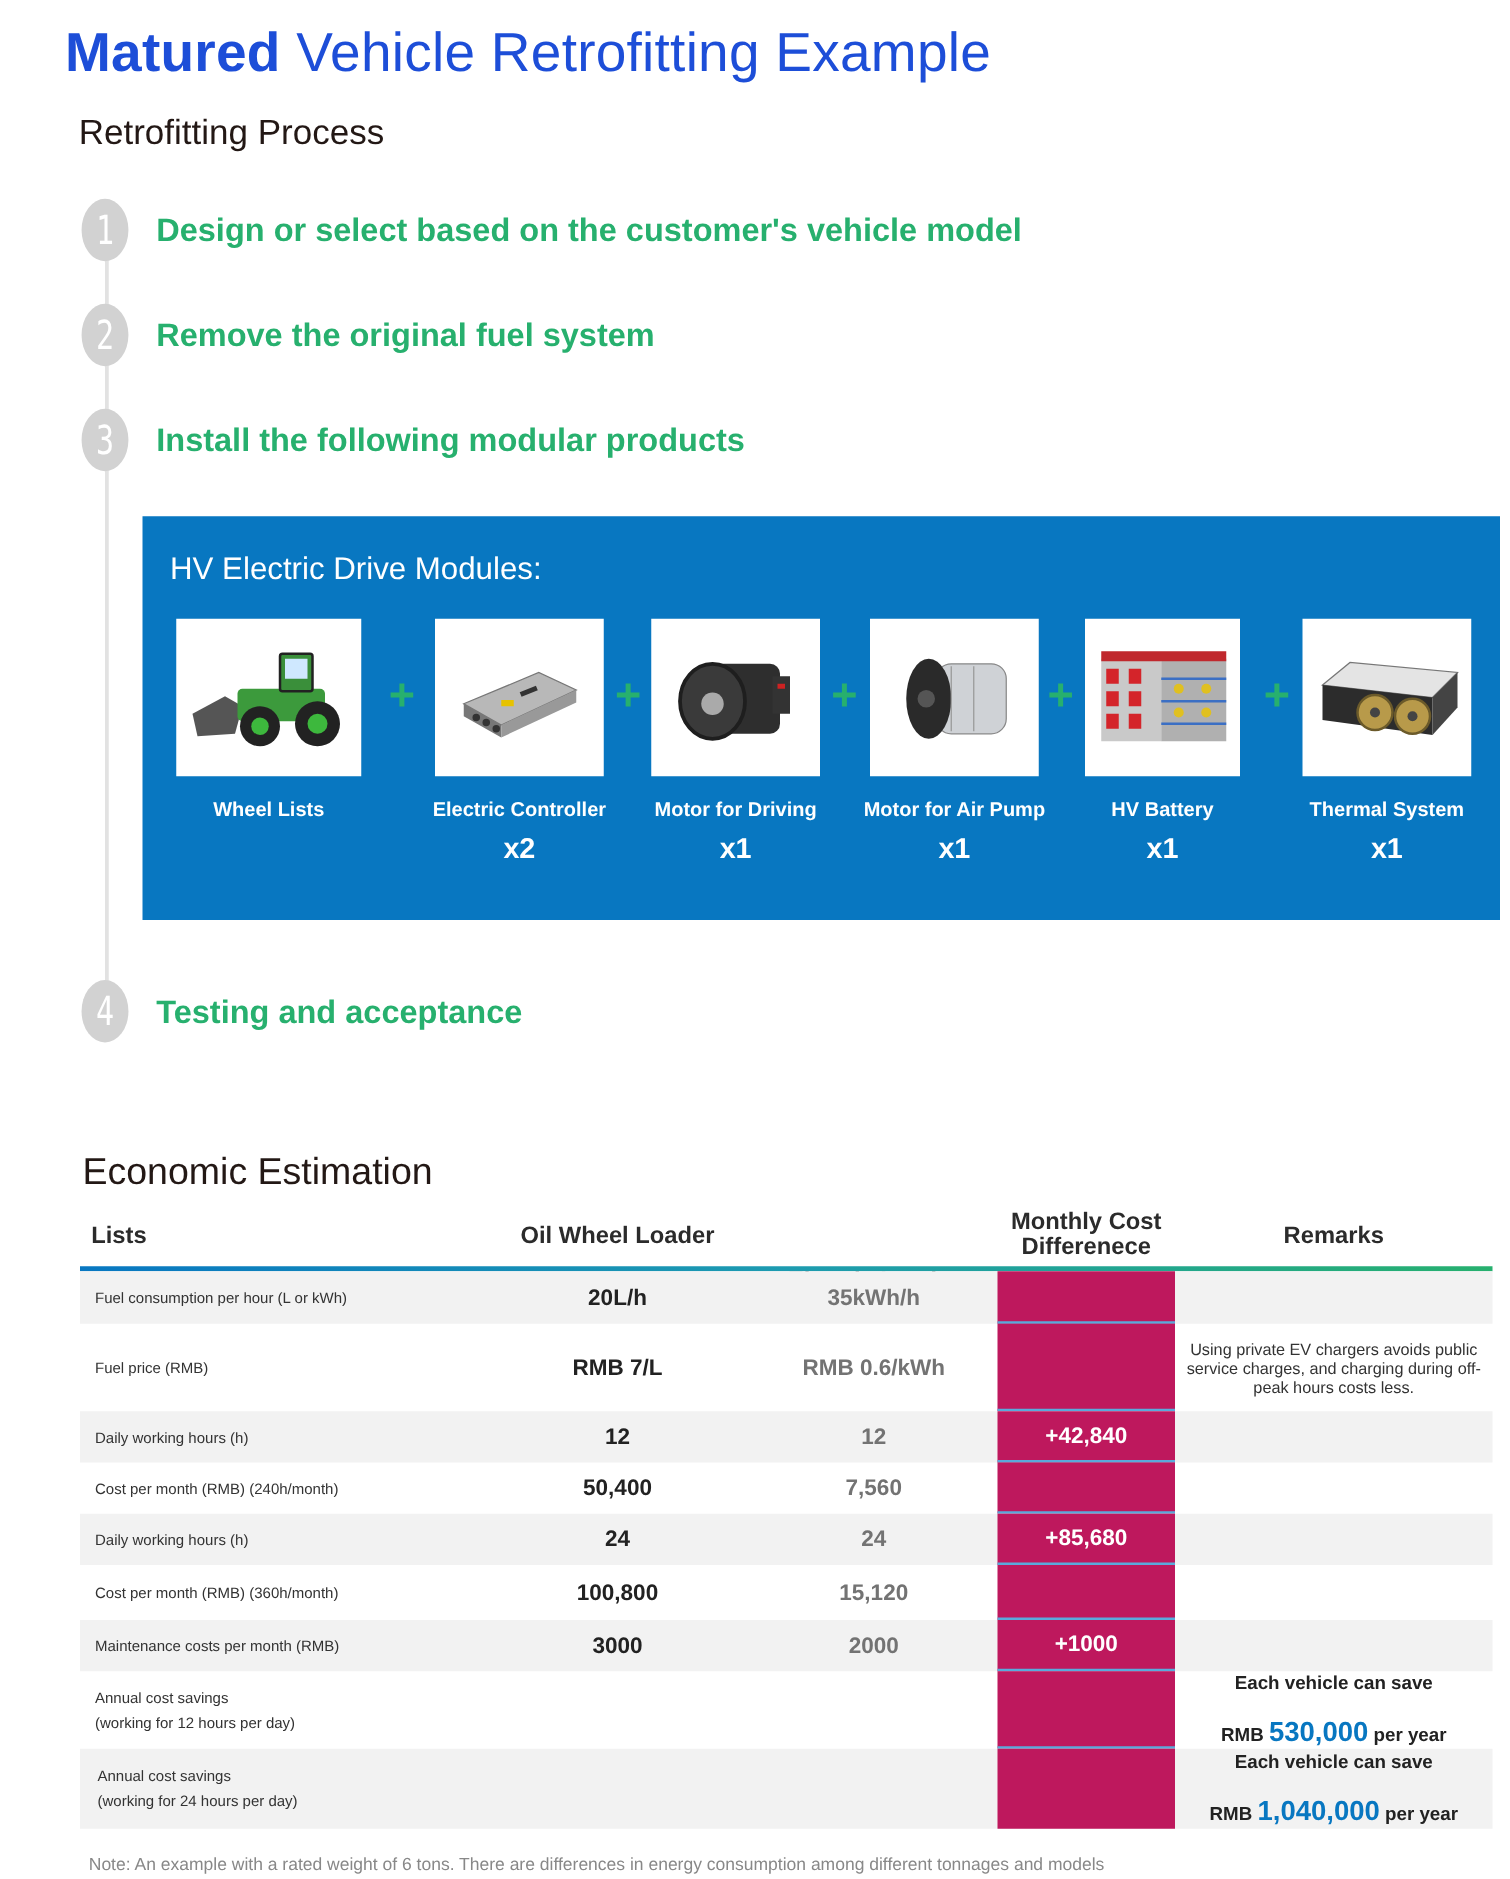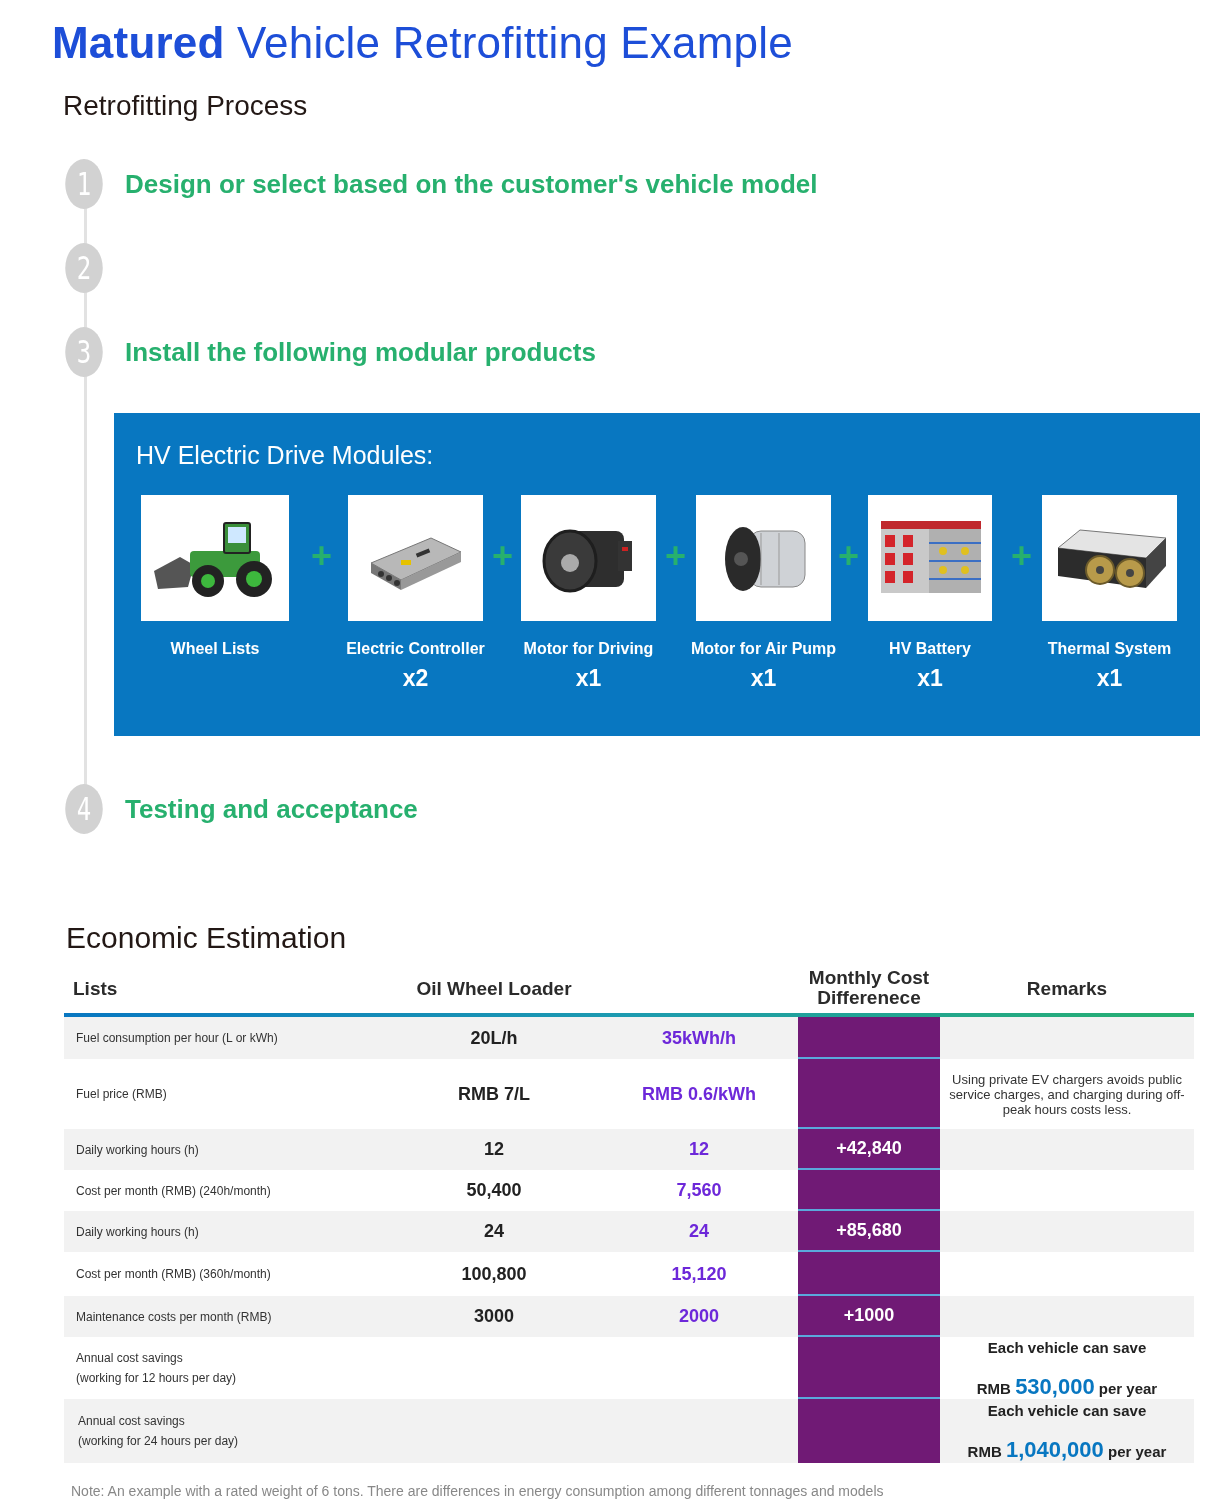--- a/index.html
+++ b/index.html
@@ -25,42 +25,43 @@
 
   .econ-title { position: absolute; left: 66px; top: 921px; font-size: 30px; color: #231815; font-weight: 400; white-space: nowrap; }
   .th { position: absolute; font-size: 19px; font-weight: 700; color: #2b2b2b; text-align: center; line-height: 20px; }
   .th-bar { position: absolute; left: 64px; top: 1013px; width: 1130px; height: 4px; background: linear-gradient(90deg, #0877c1 0%, #1d9bb0 50%, #27b06e 100%); }
 
   .row { position: absolute; left: 64px; width: 1130px; }
   .row.gray { background: #f2f2f2; }
   .cell { position: absolute; top: 0; height: 100%; display: flex; align-items: center; }
   .c-list { left: 12px; font-size: 12px; color: #333; line-height: 20px; }
   .c-oil { left: 330px; width: 200px; justify-content: center; font-size: 18px; font-weight: 700; color: #222; }
-  .c-ele { left: 535px; width: 200px; justify-content: center; font-size: 18px; font-weight: 700; color: #6d28d9; }
-  .c-diff { left: 734px; width: 142px; justify-content: center; font-size: 18px; font-weight: 700; color: #fff; background: #701a75; border-bottom: 2px solid #5aa9dc; }
+  .c-ele { left: 535px; width: 200px; justify-content: center; font-size: 18px; font-weight: 700; color: #737373; }
+  .c-diff { left: 734px; width: 142px; justify-content: center; font-size: 18px; font-weight: 700; color: #fff; background: #be185d; border-bottom: 2px solid #5aa9dc; }
   .c-rem { left: 876px; width: 254px; justify-content: center; text-align: center; font-size: 13px; color: #333; line-height: 15px; }
   .c-rem.save { flex-direction: column; font-size: 15px; font-weight: 700; color: #222; line-height: 24px; gap: 15px; }
   .save .big { color: #0877c1; font-size: 22px; font-weight: 700; }
 
   .note { position: absolute; left: 71px; top: 1483px; font-size: 14px; color: #888; white-space: nowrap; }
 </style>
 </head>
 <body>
 
 <div class="title"><b>Matured</b> <span>Vehicle Retrofitting Example</span></div>
 <div class="subtitle">Retrofitting Process</div>
 
 <div class="timeline-line"></div>
 
 <div class="step" style="top:159px;">
   <div class="step-num">1</div>
   <div class="step-label">Design or select based on the customer's vehicle model</div>
 </div>
 <div class="step" style="top:243px;">
   <div class="step-num">2</div>
+  <div class="step-label">Remove the original fuel system</div>
 </div>
 <div class="step" style="top:327px;">
   <div class="step-num">3</div>
   <div class="step-label">Install the following modular products</div>
 </div>
 
 <div class="modules">
   <div class="modules-title">HV Electric Drive Modules:</div>
 
   <div class="module" style="left:27px;width:148px;">

